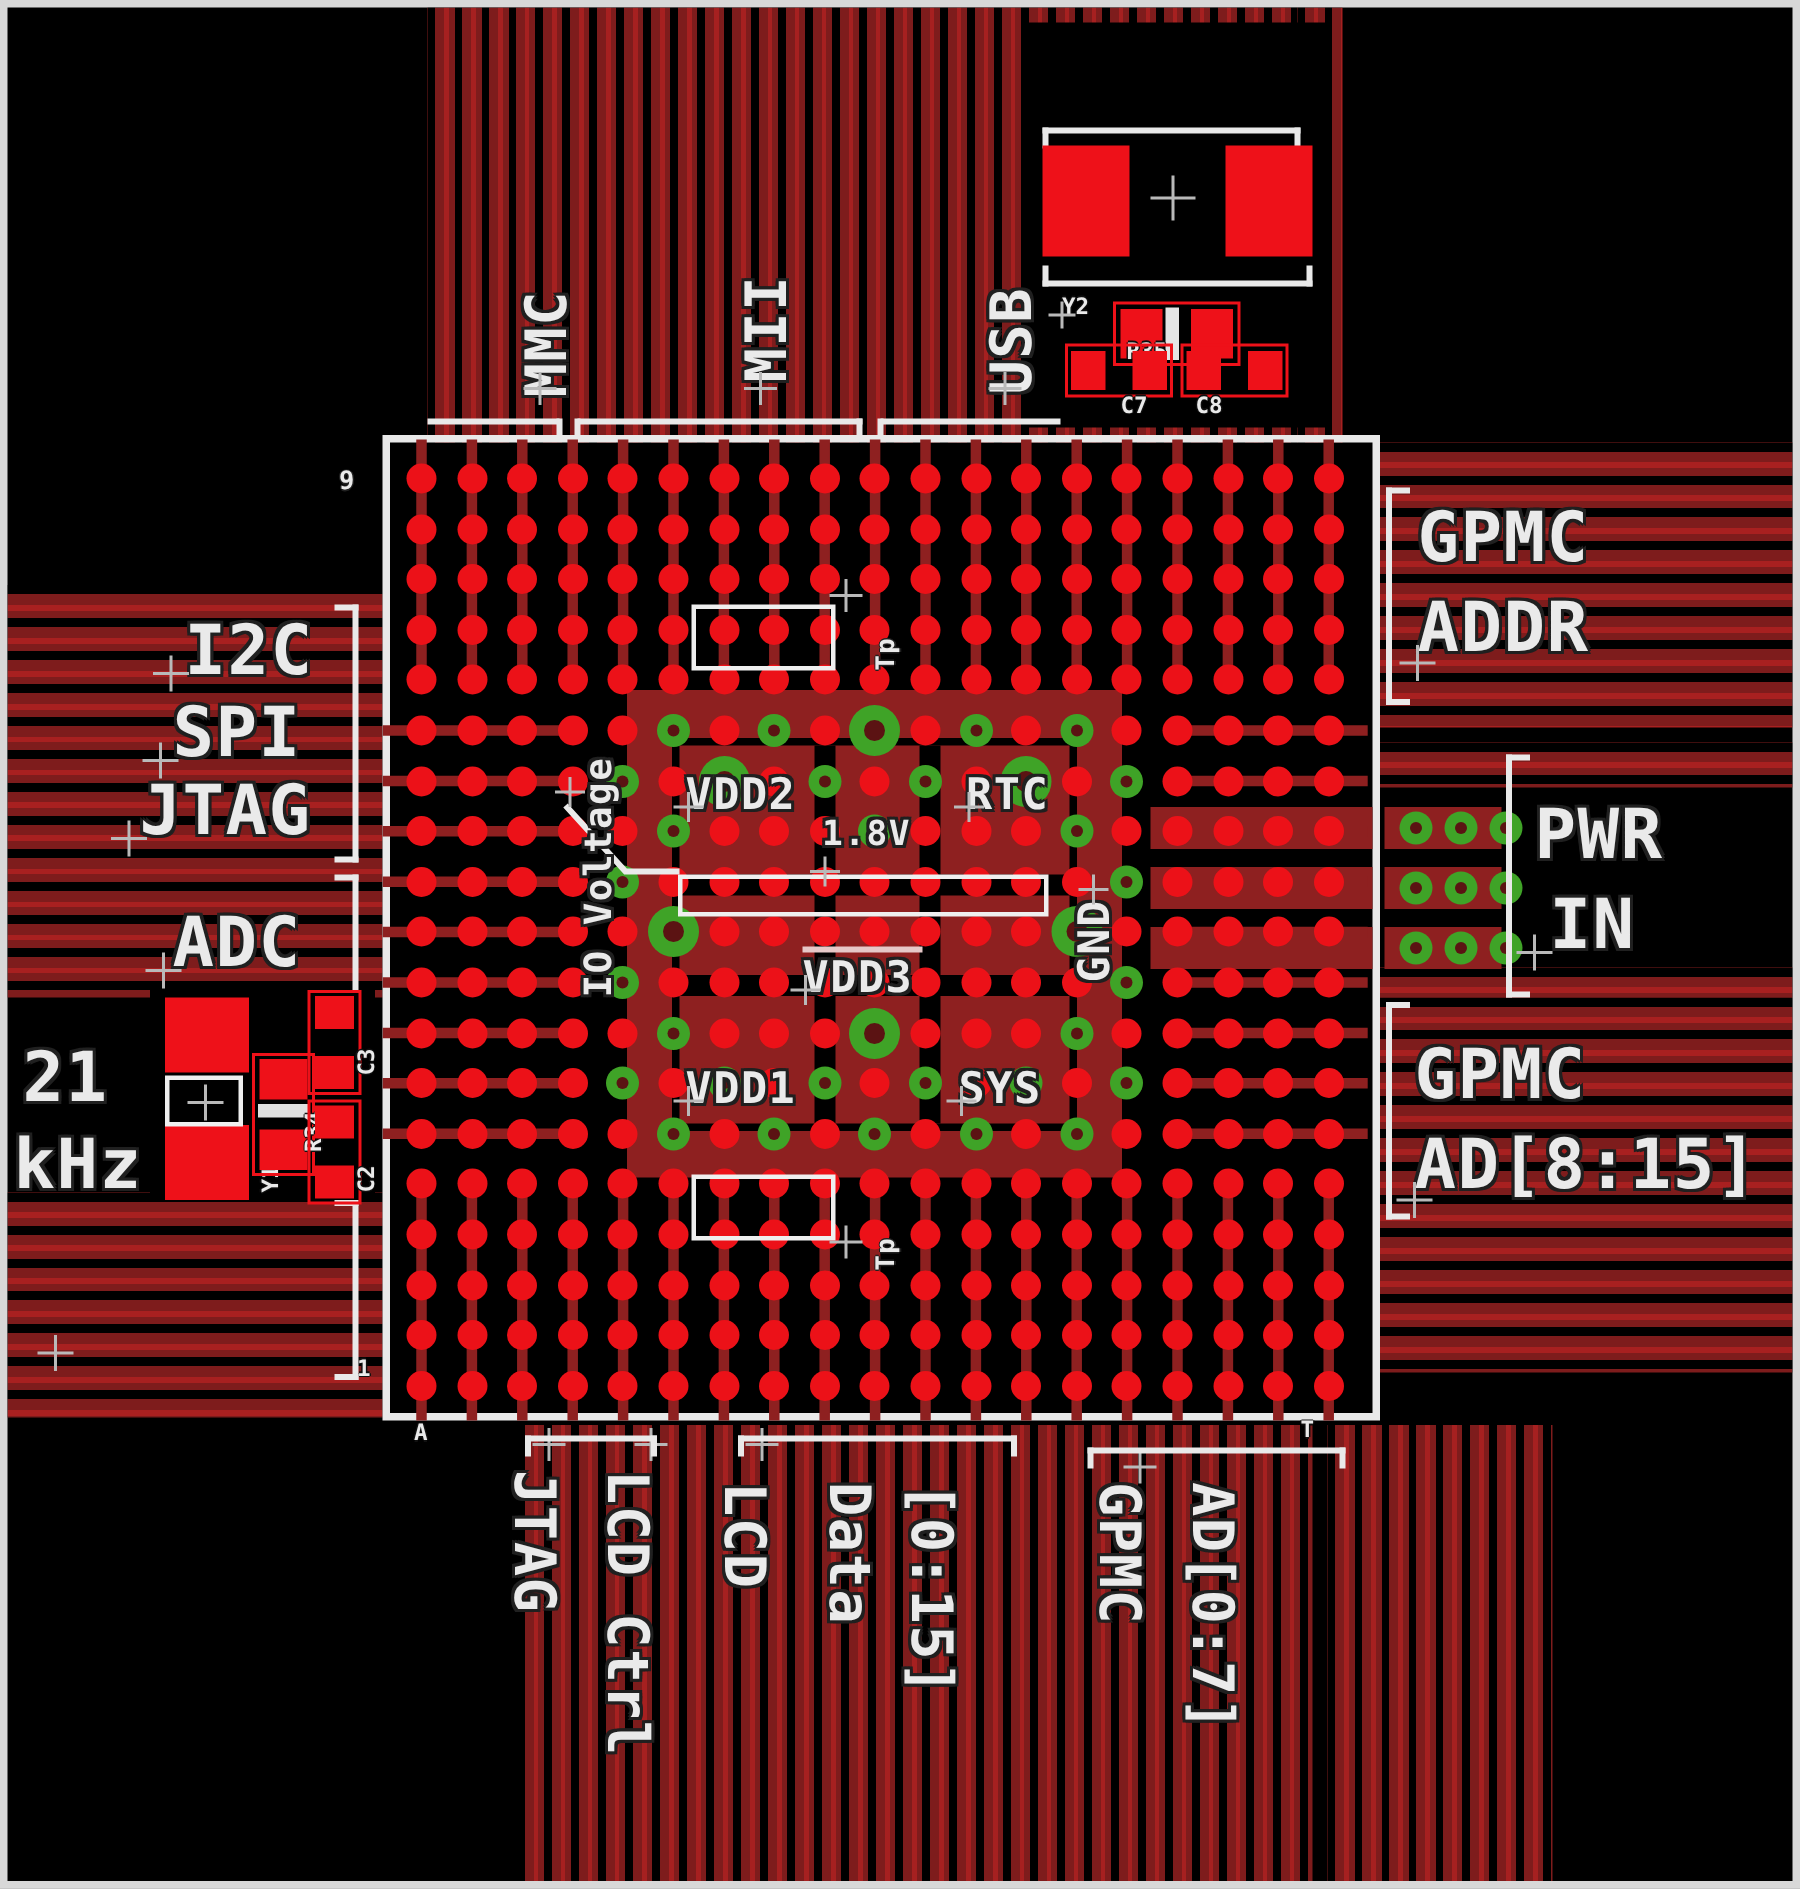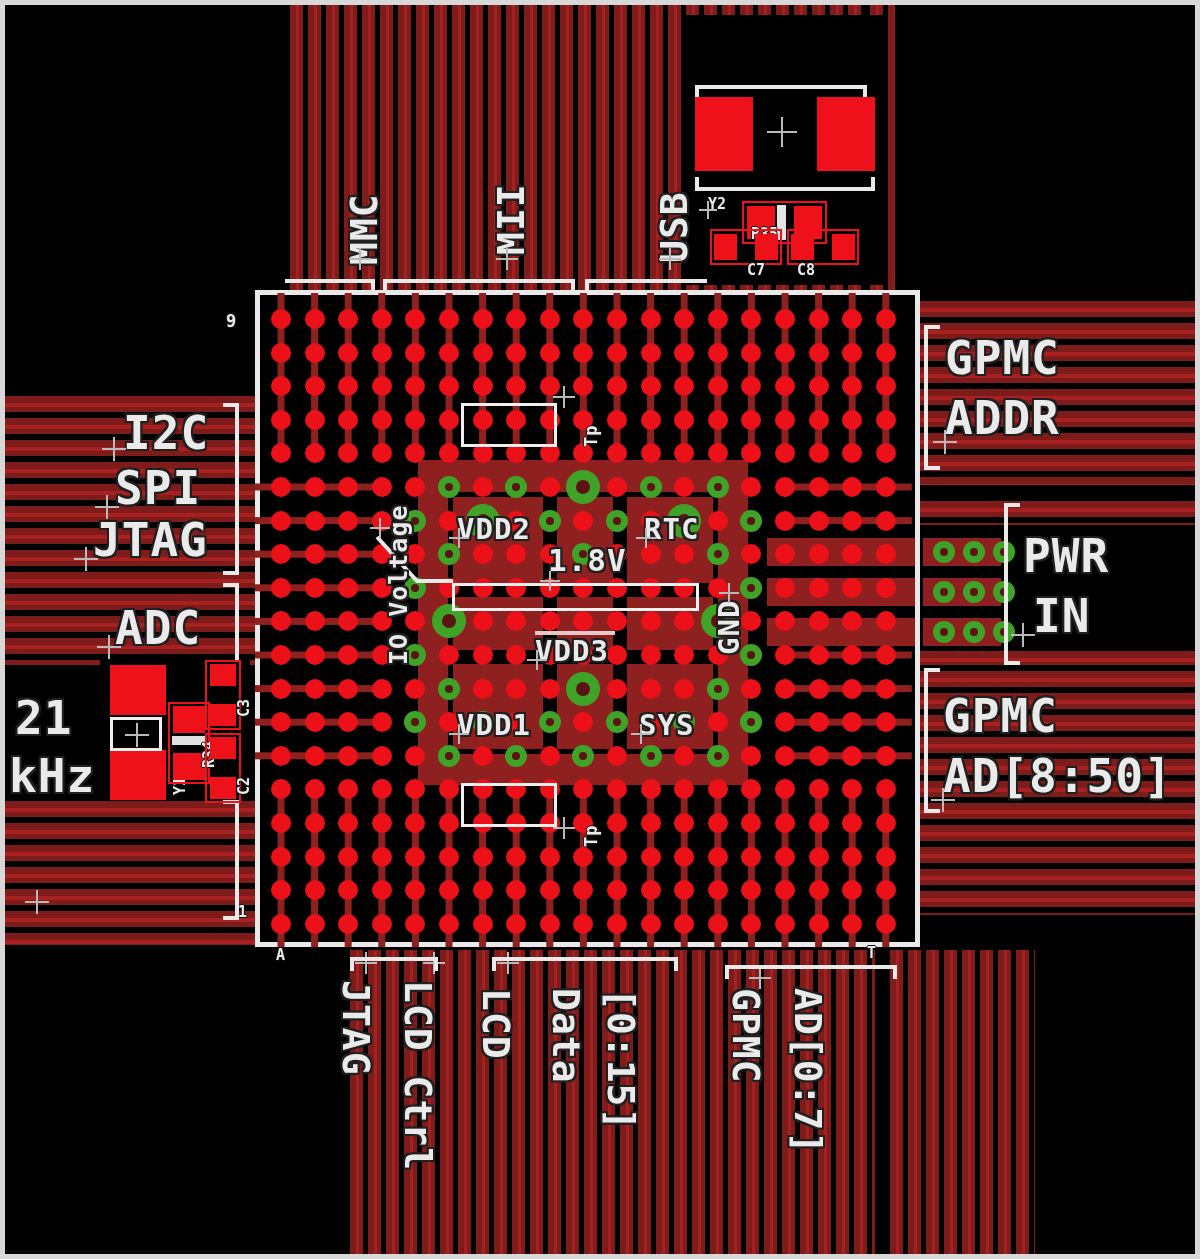--- a/index.html
+++ b/index.html
@@ -854,21 +854,21 @@
       <polyline points="2,2 42,46 78,46" fill="none" stroke="#eaeaea" stroke-width="4"></polyline>
     </svg>
     <div class="abs" style="left:530px;top:626px;width:80px;height:4px;background:#e6c8c8;"></div>
 
     <div class="silk" style="left:452px;top:510px;font-size:29px;">VDD2</div>
     <div class="cross" style="left:444px;top:523px;width:20px;height:20px;"></div>
 
     <div class="silk" style="left:639px;top:510px;font-size:29px;">RTC</div>
     <div class="cross" style="left:631px;top:523px;width:20px;height:20px;"></div>
 
-    <div class="silk" style="left:543px;top:540px;font-size:31px;">1.8V</div>
+    <div class="silk" style="left:543px;top:540px;font-size:23px;">1.8V</div>
     <div class="cross" style="left:535px;top:566px;width:20px;height:20px;"></div>
 
     <div class="silk" style="left:530px;top:632px;font-size:29px;">VDD3</div>
     <div class="cross" style="left:522px;top:645px;width:20px;height:20px;"></div>
 
     <div class="silk" style="left:452px;top:706px;font-size:29px;">VDD1</div>
     <div class="cross" style="left:444px;top:719px;width:20px;height:20px;"></div>
 
     <div class="silk" style="left:634px;top:706px;font-size:29px;">SYS</div>
     <div class="cross" style="left:626px;top:719px;width:20px;height:20px;"></div>
@@ -945,21 +945,21 @@
     <div class="silk big" style="left:1018px;top:528px;">PWR</div>
     <div class="silk big" style="left:1028px;top:588px;">IN</div>
     <div class="cross" style="left:1006px;top:618px;width:24px;height:24px;"></div>
     <div class="bk" style="left:995px;top:498px;">
       <div style="left:4px;top:0;width:4px;height:162px;"></div>
       <div style="left:4px;top:0;width:16px;height:4px;"></div>
       <div style="left:4px;top:158px;width:16px;height:4px;"></div>
     </div>
 
     <div class="silk big" style="left:938px;top:688px;">GPMC</div>
-    <div class="silk big" style="left:938px;top:748px;">AD[8:50]</div>
+    <div class="silk big" style="left:938px;top:748px;">AD[8:15]</div>
     <div class="cross" style="left:926px;top:783px;width:24px;height:24px;"></div>
     <div class="bk" style="left:915px;top:663px;">
       <div style="left:4px;top:0;width:4px;height:145px;"></div>
       <div style="left:4px;top:0;width:16px;height:4px;"></div>
       <div style="left:4px;top:141px;width:16px;height:4px;"></div>
     </div>
 
     <div class="silk med rot270" style="left:370px;top:975px;">JTAG</div>
     <div class="cross" style="left:350px;top:947px;width:22px;height:22px;"></div>
 

